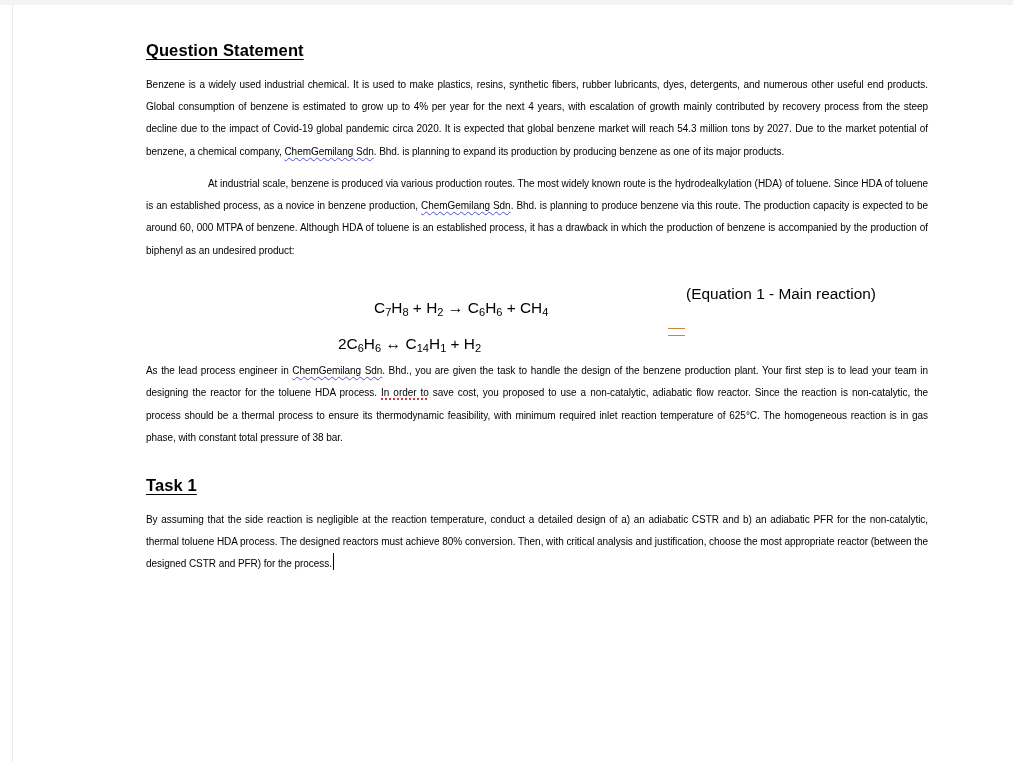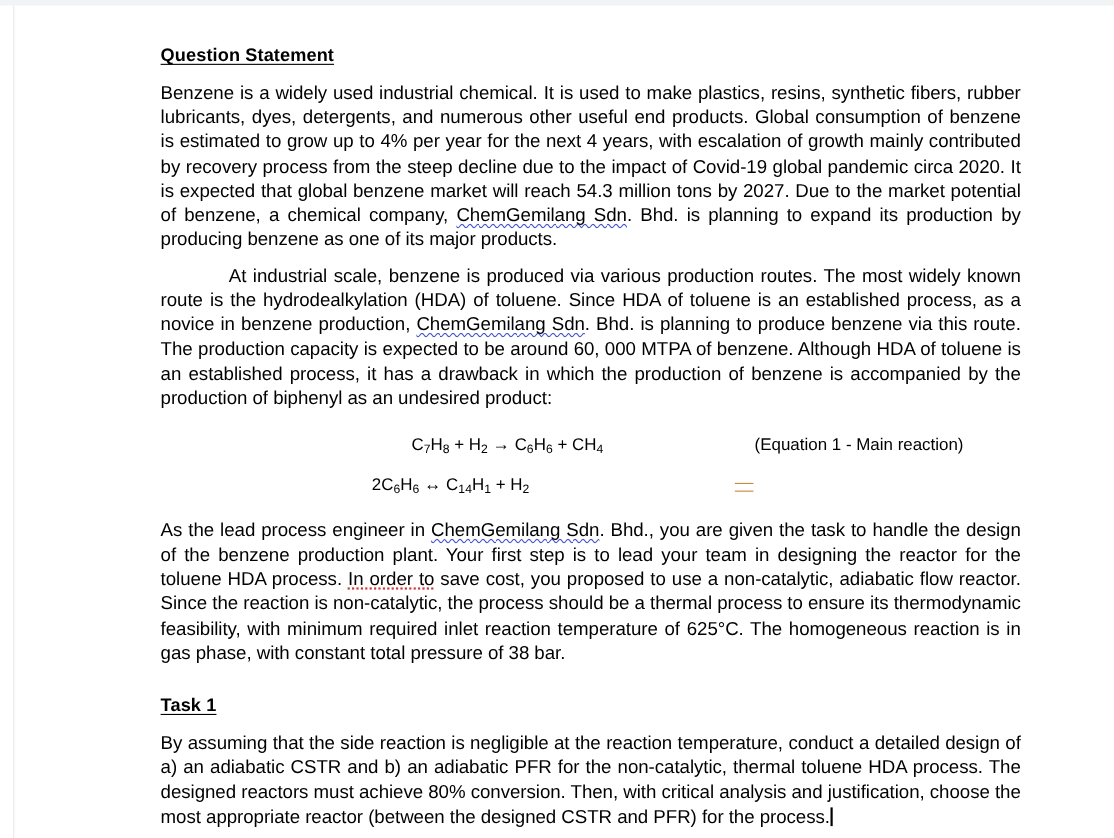--- a/index.html
+++ b/index.html
@@ -57,21 +57,21 @@
     margin: 0 0 13px 0;
     text-decoration: underline;
     text-underline-offset: 3px;
     letter-spacing: 0.1px;
   }
   h2.heading.task {
     margin-top: 0;
   }
 
   p.para {
-    font-size: 17px;
+    font-size: 10px;
     line-height: 22.3px;
     margin: 0 0 10px 0;
     text-align: justify;
     text-justify: inter-word;
     letter-spacing: -0.05px;
   }
   .indent {
     display: inline-block;
     width: 62px;
   }
@@ -98,21 +98,21 @@
   .eq-row {
     position: relative;
     height: 36px;
     font-size: 15.4px;
     line-height: 36px;
     white-space: nowrap;
   }
   .eq-expr {
     position: absolute;
     left: 228px;
-    top: 0;
+    top: 14px;
   }
   .eq-expr.second {
     left: 192px;
   }
   .eq-label {
     position: absolute;
     left: 540px;
     top: 0;
   }
   .eq-label.second {

